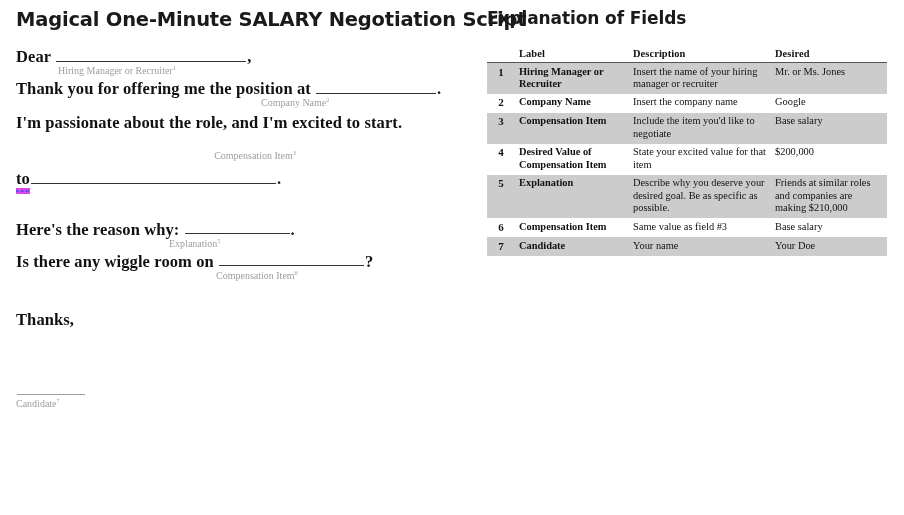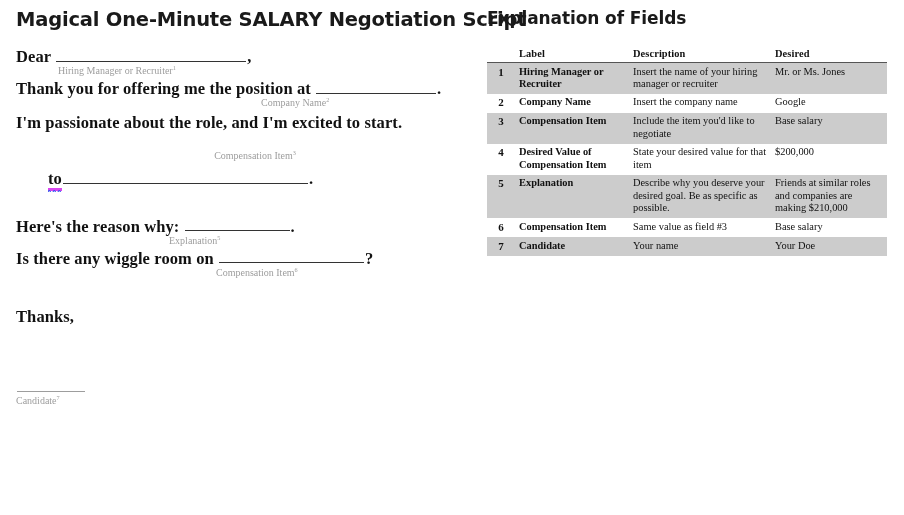--- a/index.html
+++ b/index.html
@@ -61,22 +61,21 @@
   .cap-ind-6{margin-left:200px;}
 
   .gap-lg{height:18px;}
   .gap-md{height:12px;}
   .gap-sm{height:6px;}
 
   
   .misspell{
     position:relative;
     display:inline-block;
-    border-bottom:3px solid #d946ef;
-    margin-left:32px;
+    border-bottom:6px solid #d946ef;
   }
   .misspell .squiggle{
     position:absolute;left:0;right:0;bottom:-4px;height:4px;
     overflow:hidden;line-height:0;
   }
 
   .sign-line{
     width:68px;height:0;
     border-bottom:1.2px solid #9d9d9d;
     margin:0 0 3px 1px;
@@ -255,21 +254,21 @@
           </tr>
           <tr class="shaded">
             <td class="num">3</td>
             <td class="label">Compensation Item</td>
             <td>Include the item you'd like to negotiate</td>
             <td>Base salary</td>
           </tr>
           <tr class="plain">
             <td class="num">4</td>
             <td class="label">Desired Value of Compensation Item</td>
-            <td>State your desired value for that item</td>
+            <td>State your excited value for that item</td>
             <td>$200,000</td>
           </tr>
           <tr class="shaded">
             <td class="num">5</td>
             <td class="label">Explanation</td>
             <td>Describe why you deserve your desired goal. Be as specific as possible.</td>
             <td>Friends at similar roles and companies are making $210,000</td>
           </tr>
           <tr class="plain">
             <td class="num">6</td>

